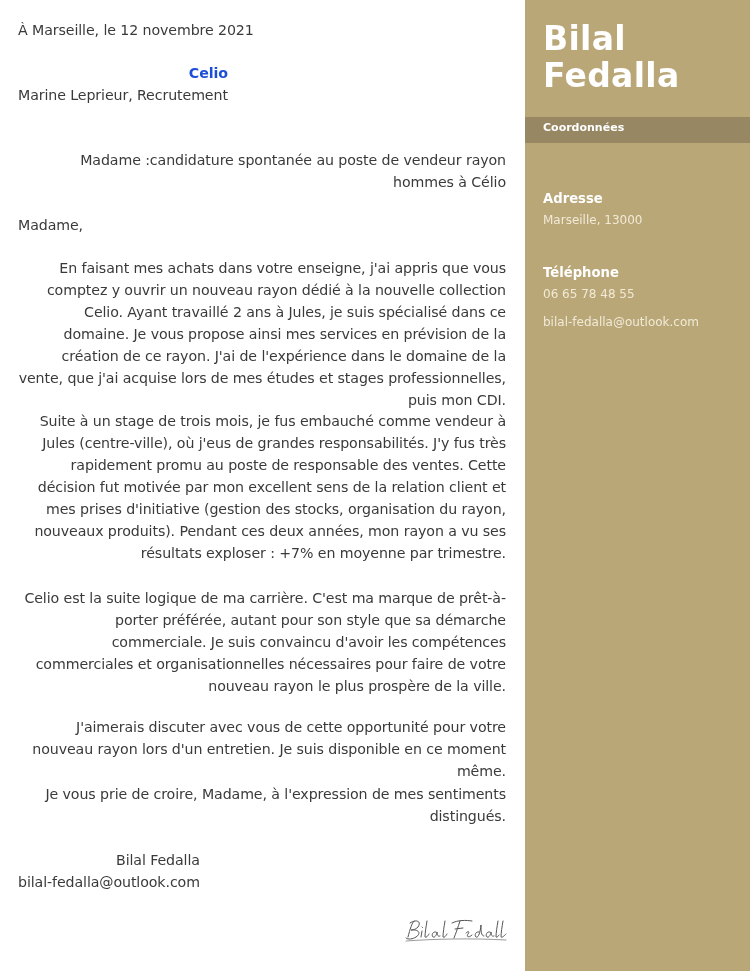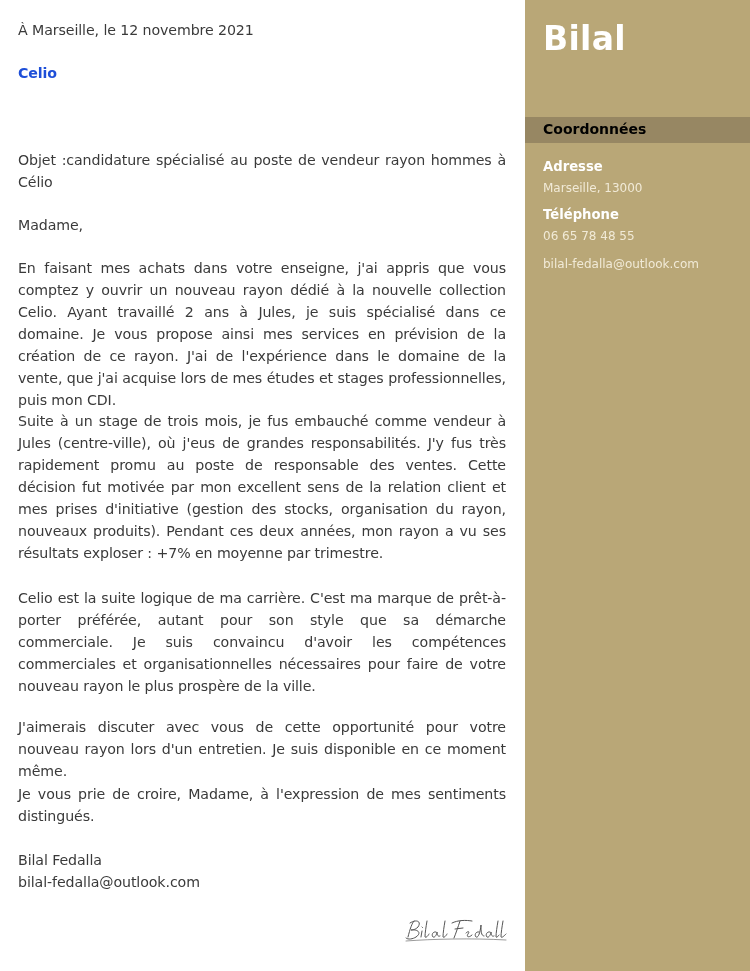--- a/index.html
+++ b/index.html
@@ -1,54 +1,55 @@
 <!DOCTYPE html>
 <html><head>
 <meta charset="utf-8">
 <style>
   * { margin:0; padding:0; box-sizing:border-box; }
   html, body { width:750px; height:971px; background:#ffffff; overflow:hidden; }
   body { position:relative; font-family:"DejaVu Sans", sans-serif; color:#3a3a3a; }
 
   .letter { position:absolute; left:18px; top:0; width:488px; font-size:14.2px; line-height:22px; letter-spacing:-0.1px; }
-  .letter p { margin:0; }
+  .letter p { margin:0;text-align:right; }
   .date { position:absolute; top:19px; left:0; white-space:nowrap; }
   .recipient { position:absolute; top:62px; left:0; }
   .recipient .company { font-weight:bold; color:#1d4ed8; }
   .subject { position:absolute; top:149px; left:0; width:488px; text-align:justify; }
   .salutation { position:absolute; top:214px; left:0; }
   .para { position:absolute; left:0; width:488px; text-align:justify; }
   .p1 { top:257px; }
   .p2 { top:410px; }
   .p3 { top:587px; }
   .p4 { top:716px; }
   .p5 { top:783px; }
   .closing { position:absolute; top:849px; left:0; }
 
   .signature { position:absolute; left:402px; top:915px; width:108px; height:34px; }
 
   .sidebar { position:absolute; left:525px; top:0; width:235px; height:971px; background:#b9a777; color:#ffffff; }
   .sidebar .name { position:absolute; left:18px; top:20px; font-size:33px; line-height:37px; font-weight:bold; letter-spacing:0.3px; color:#ffffff; }
   .sidebar .band { position:absolute; left:0; top:117px; width:225px; height:26px; background:#978763; }
-  .sidebar .band span { position:absolute; left:18px; top:4px; font-size:14px; font-weight:bold; color:#000000; }
+  .sidebar .band span { position:absolute; left:18px; top:4px; font-size:11px; font-weight:bold; color:#ffffff; }
   .contact { position:absolute; left:18px; top:157px; width:200px; }
-  .contact .lbl { font-size:13.2px; font-weight:bold; color:#ffffff; line-height:20px; }
+  .contact .lbl { font-size:13.2px; font-weight:bold; color:#ffffff; line-height:20px;margin-top:32px; }
   .contact .val { font-size:12px; color:#f1ead7; line-height:22px; margin-bottom:6px; }
 </style>
 </head>
 <body>
 
 <div class="letter">
   <p class="date">À Marseille, le 12 novembre 2021</p>
 
   <div class="recipient">
     <p class="company">Celio</p>
+    <p>Marine Leprieur, Recrutement</p>
   </div>
 
-  <p class="subject">Objet :candidature spécialisé au poste de vendeur rayon hommes à Célio</p>
+  <p class="subject">Madame :candidature spontanée au poste de vendeur rayon hommes à Célio</p>
   <p class="salutation">Madame,</p>
 
   <p class="para p1">En faisant mes achats dans votre enseigne, j'ai appris que vous comptez y ouvrir un nouveau rayon dédié à la nouvelle collection Celio. Ayant travaillé 2 ans à Jules, je suis spécialisé dans ce domaine. Je vous propose ainsi mes services en prévision de la création de ce rayon. J'ai de l'expérience dans le domaine de la vente, que j'ai acquise lors de mes études et stages professionnelles, puis mon CDI.</p>
   <p class="para p2">Suite à un stage de trois mois, je fus embauché comme vendeur à Jules (centre-ville), où j'eus de grandes responsabilités. J'y fus très rapidement promu au poste de responsable des ventes. Cette décision fut motivée par mon excellent sens de la relation client et mes prises d'initiative (gestion des stocks, organisation du rayon, nouveaux produits). Pendant ces deux années, mon rayon a vu ses résultats exploser : +7% en moyenne par trimestre.</p>
   <p class="para p3">Celio est la suite logique de ma carrière. C'est ma marque de prêt-à-porter préférée, autant pour son style que sa démarche commerciale. Je suis convaincu d'avoir les compétences commerciales et organisationnelles nécessaires pour faire de votre nouveau rayon le plus prospère de la ville.</p>
   <p class="para p4">J'aimerais discuter avec vous de cette opportunité pour votre nouveau rayon lors d'un entretien. Je suis disponible en ce moment même.</p>
   <p class="para p5">Je vous prie de croire, Madame, à l'expression de mes sentiments distingués.</p>
 
   <div class="closing">
     <p>Bilal Fedalla</p>
@@ -71,20 +72,21 @@
       <path d="M96 6 C95 12, 94 18, 94 22 C95 23, 96 21, 97 20"></path>
       <path d="M101 6 C100 12, 99 18, 99 22 C100 23, 102 21, 104 19"></path>
       <path d="M4 26 C30 24, 70 23, 104 25" stroke-width="0.6"></path>
     </g>
   </svg>
 </div>
 
 <aside class="sidebar">
   <div class="name">
     <div>Bilal</div>
+    <div>Fedalla</div>
   </div>
 
   <div class="band">
     <span>Coordonnées</span>
   </div>
 
   <div class="contact">
     <div class="lbl">Adresse</div>
     <div class="val">Marseille, 13000</div>
     <div class="lbl">Téléphone</div>

